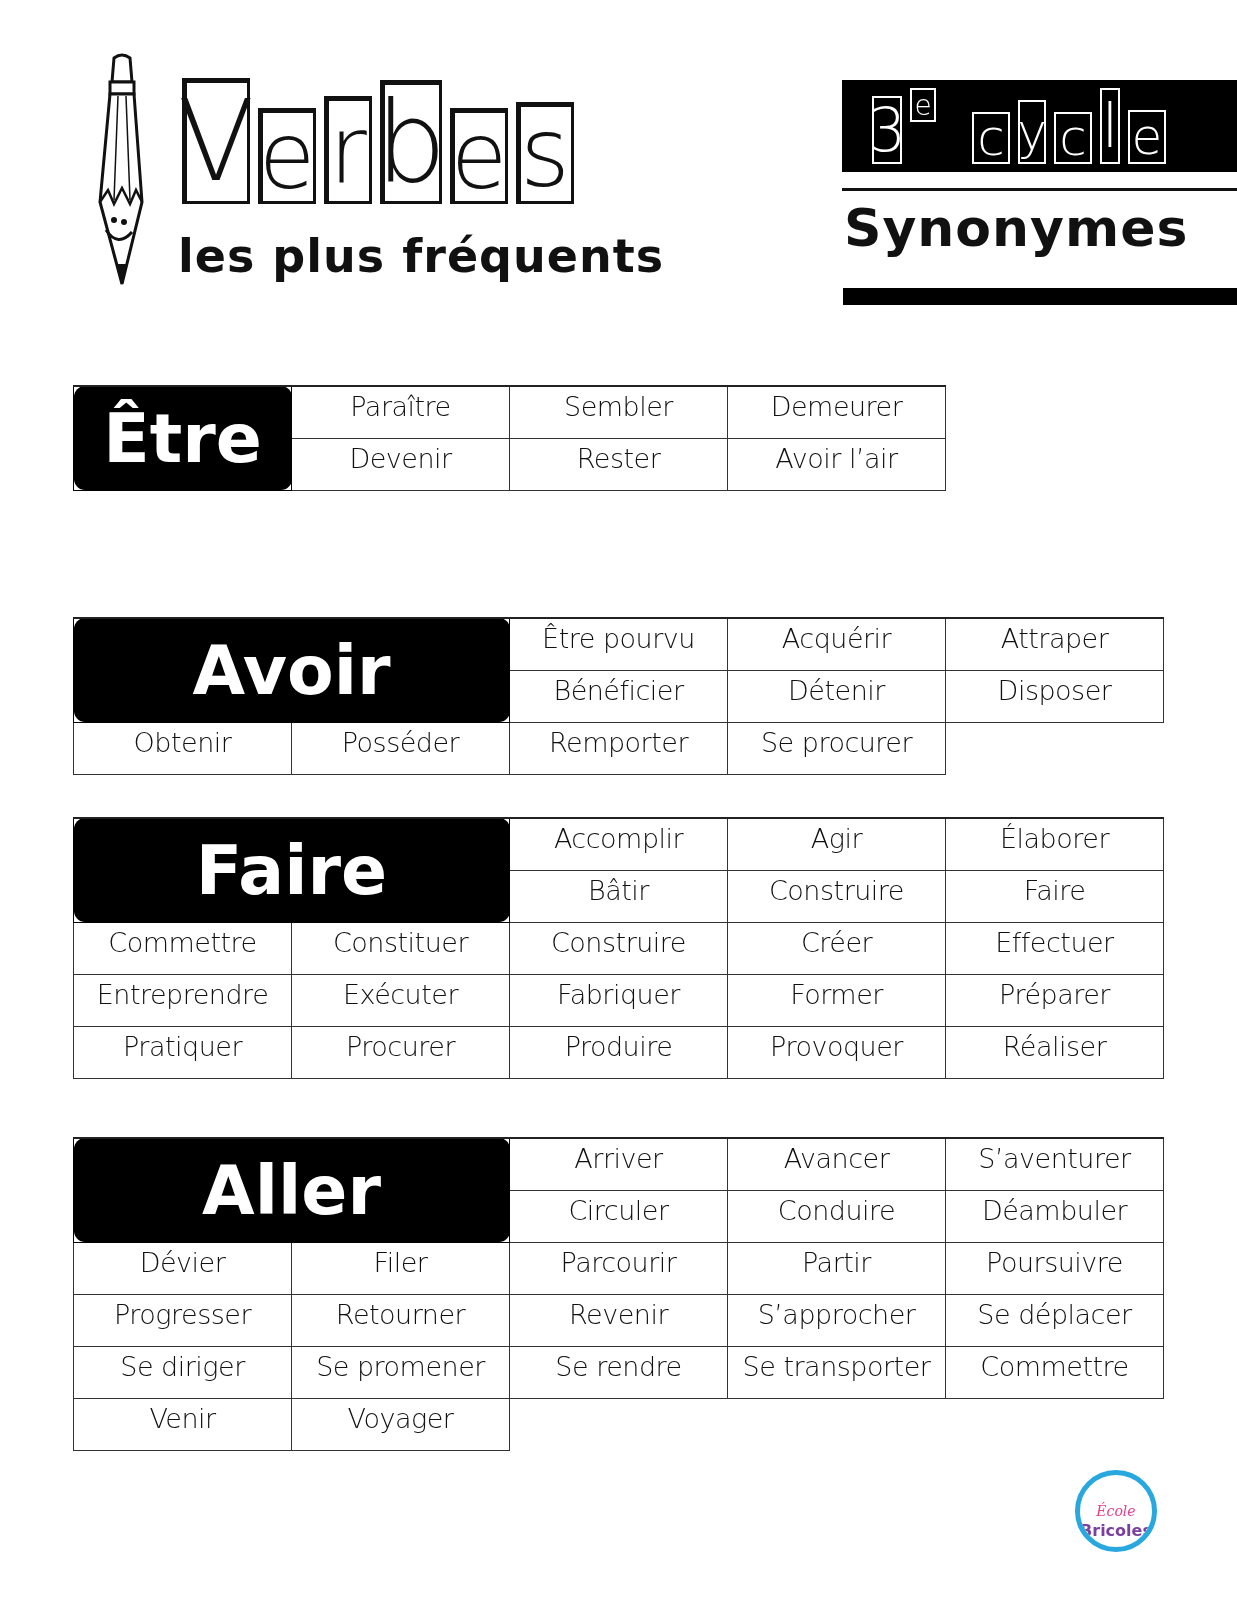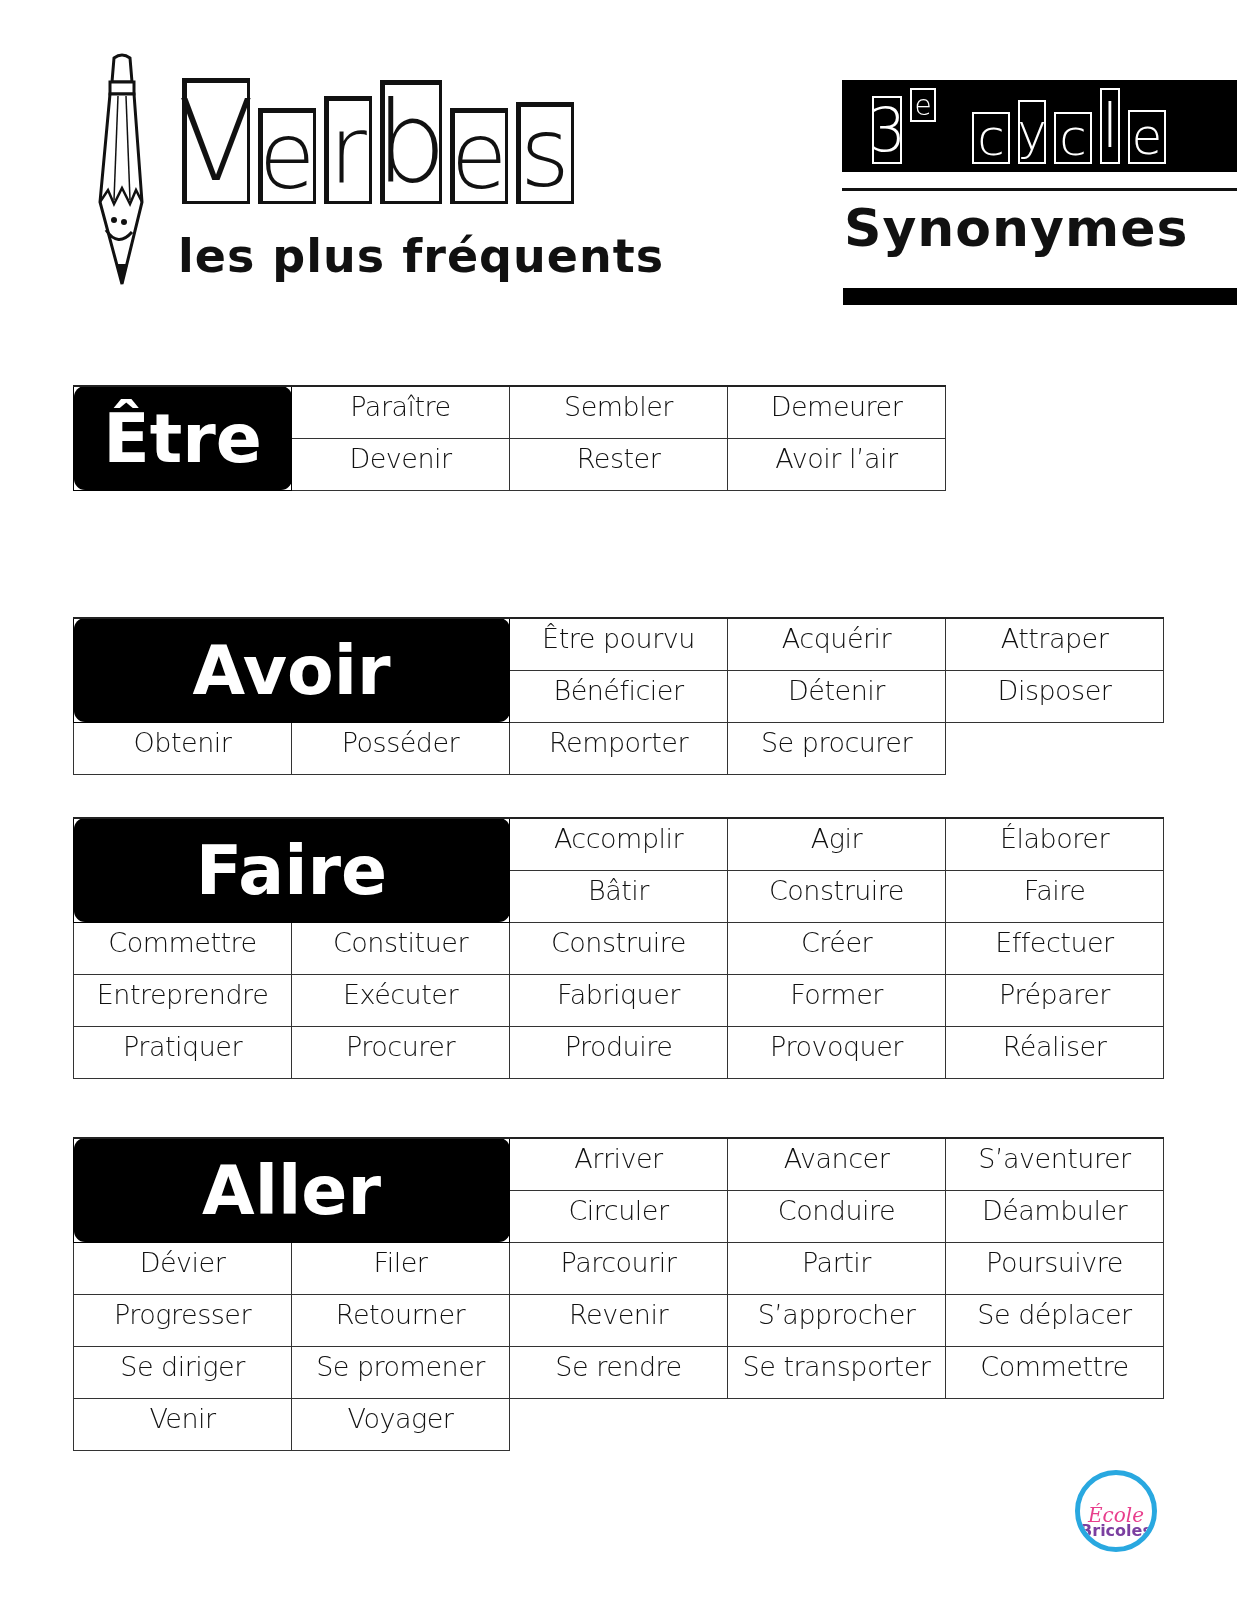--- a/index.html
+++ b/index.html
@@ -27,21 +27,21 @@
   .verb-table td { width:218px; height:52px; border:1px solid #333; text-align:center; vertical-align:top;
                    font-family:"DejaVu Sans", sans-serif; font-weight:200; font-size:27px; padding:4px 0 0 0;
                    white-space:nowrap; overflow:hidden; box-sizing:border-box; letter-spacing:-0.5px; }
   .verb-table td.empty { border:none; }
   .verb-table td.head { background:#000; color:#fff; font-weight:bold; font-size:68px; vertical-align:middle; padding:0;
                         letter-spacing:0; border-color:#000; }
   .verb-table tr.r1 td { border-top:2px solid #222;border-radius:11px; }
 
   .logo { position:absolute; left:1075px; top:1470px; width:82px; height:82px; border-radius:50%;
           border:5px solid #29a8e0; box-sizing:border-box; background:#fff; overflow:hidden; }
-  .logo .t1 { position:absolute; left:0; right:0; top:28px; text-align:center; color:#e83e8c; font-family:"DejaVu Serif", serif; font-style:italic; font-size:20px; }
+  .logo .t1 { position:absolute; left:0; right:0; top:28px; text-align:center; color:#e83e8c; font-family:"DejaVu Serif", serif; font-style:italic; font-size:14px; }
   .logo .t2 { position:absolute; left:0; right:0; top:46px; text-align:center; color:#7b3fa0; font-family:"DejaVu Sans", sans-serif; font-weight:bold; font-size:16px; }
 </style>
 </head>
 <body>
 
 <svg class="pencil" viewBox="0 0 60 240">
   <path d="M22 6 Q30 0 38 6 L40 30 L20 30 Z" fill="#fff" stroke="#111" stroke-width="3"></path>
   <rect x="18" y="30" width="24" height="12" fill="#fff" stroke="#111" stroke-width="3"></rect>
   <path d="M18 42 L8 150 L30 232 L50 150 L42 42 Z" fill="#fff" stroke="#111" stroke-width="3"></path>
   <line x1="26" y1="44" x2="22" y2="148" stroke="#111" stroke-width="1.5"></line>

